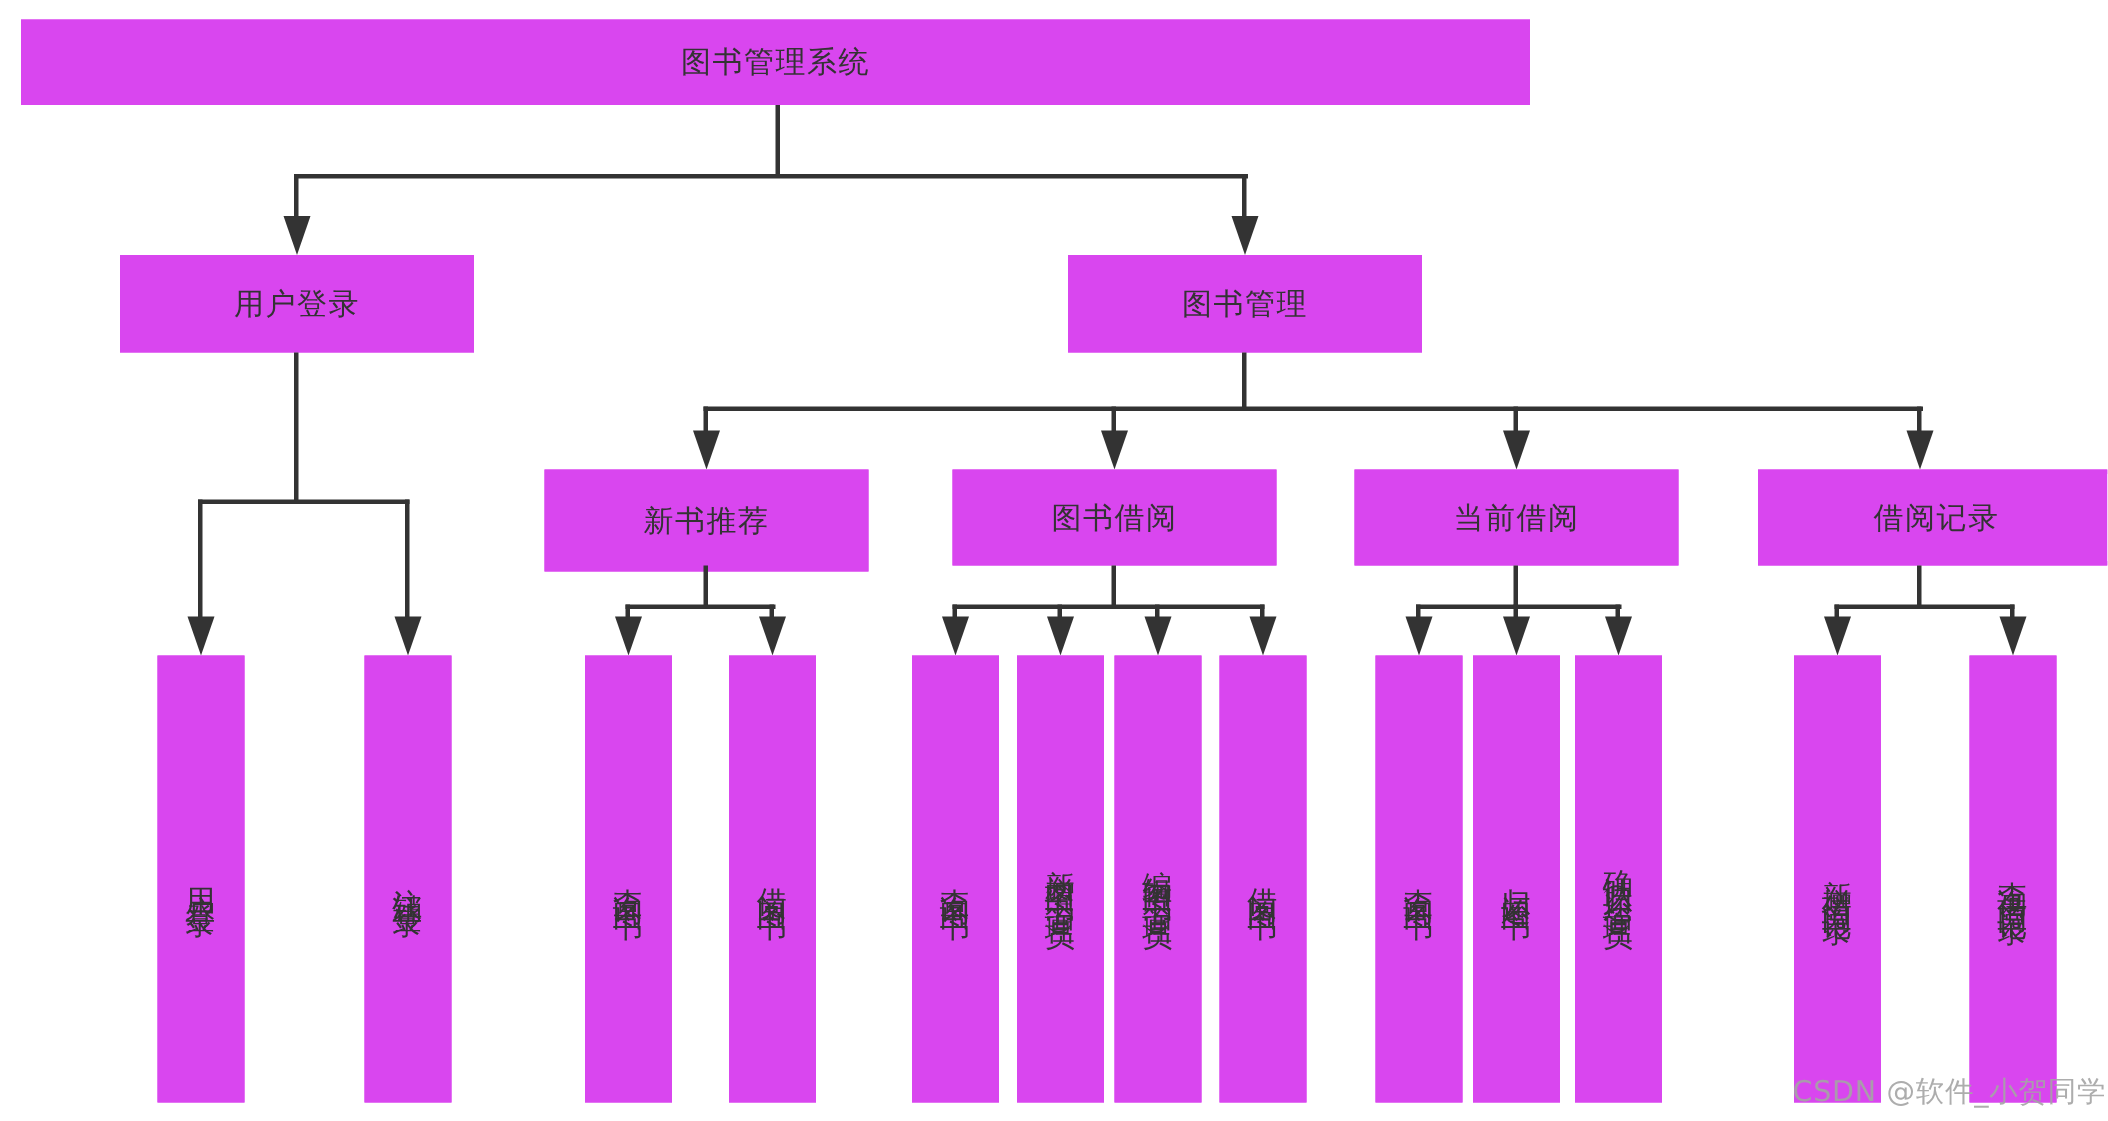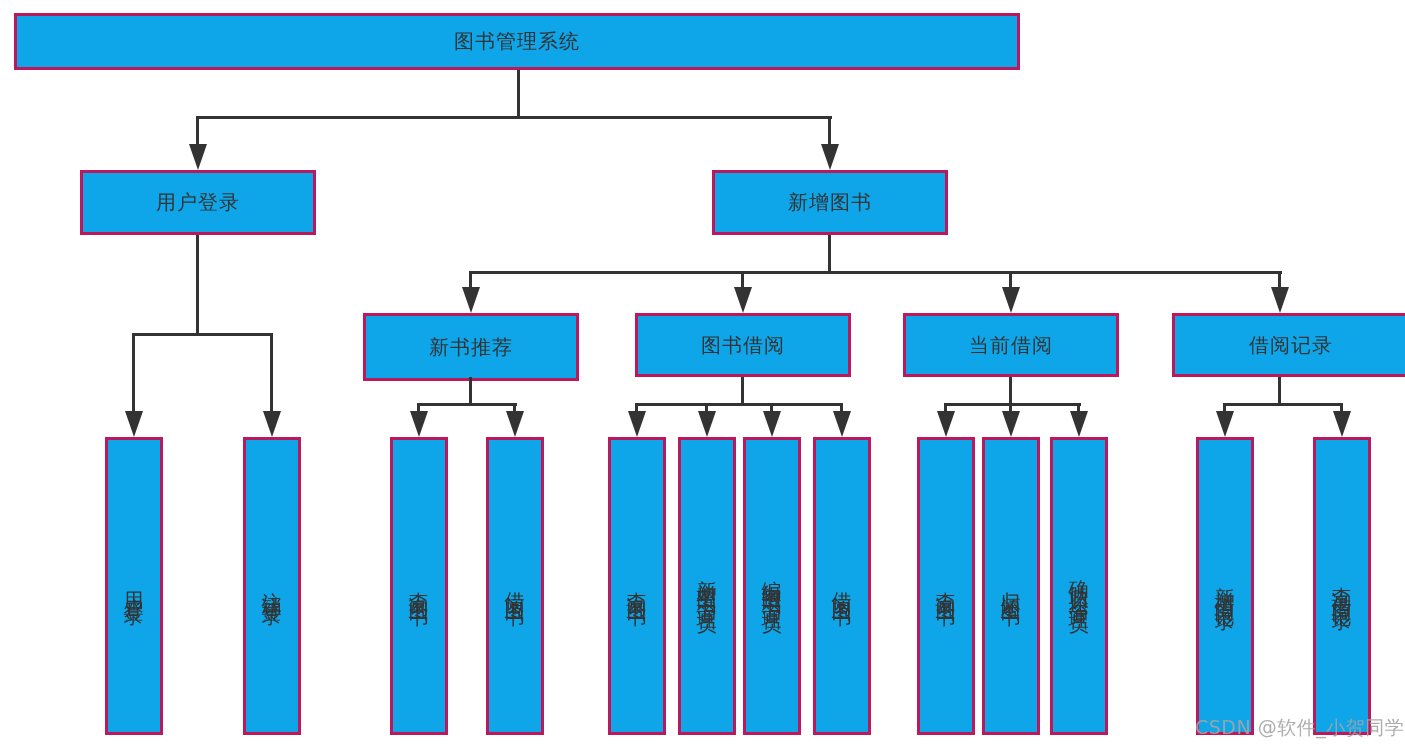--- a/index.html
+++ b/index.html
@@ -1,21 +1,21 @@
 <!DOCTYPE html>
 <html><head>
 <meta charset="utf-8">
 <style>
   html,body{margin:0;padding:0;background:#ffffff;}
   .canvas{
     position:relative;width:1405px;height:747px;background:#ffffff;overflow:hidden;
     font-family:"DejaVu Sans","Liberation Sans",sans-serif;color:#333333;
   }
   .node{
-    position:absolute;background:#0ea5e9;border:3px solid #be185d;box-sizing:border-box;
+    position:absolute;background:#d946ef;border:3px solid #d946ef;box-sizing:border-box;
     display:flex;align-items:center;justify-content:center;
   }
   .node .lbl{font-size:20px;color:#333333;letter-spacing:1px;white-space:nowrap;}
   .vnode .lbl{
     writing-mode:vertical-rl;text-orientation:mixed;letter-spacing:5px;
     font-size:20px;line-height:1;white-space:nowrap;
   }
   .vline{position:absolute;width:3px;background:#333333;}
   .hline{position:absolute;height:3px;background:#333333;}
   .arrow{
@@ -41,21 +41,21 @@
   <div class="hline" style="left:197px;top:116px;width:635px;"></div>
   <div class="vline" style="left:196px;top:116px;height:32px;"></div>
   <div class="arrow" style="left:189px;top:144px;"></div>
   <div class="vline" style="left:828px;top:116px;height:32px;"></div>
   <div class="arrow" style="left:821px;top:144px;"></div>
 
   <div class="node" style="left:80px;top:170px;width:236px;height:65px;">
     <span class="lbl">用户登录</span>
   </div>
   <div class="node" style="left:712px;top:170px;width:236px;height:65px;">
-    <span class="lbl">新增图书</span>
+    <span class="lbl">图书管理</span>
   </div>
 
   <div class="vline" style="left:196px;top:235px;height:100px;"></div>
   <div class="hline" style="left:132px;top:333px;width:141px;"></div>
   <div class="vline" style="left:132px;top:333px;height:80px;"></div>
   <div class="arrow" style="left:125px;top:411px;"></div>
   <div class="vline" style="left:270px;top:333px;height:80px;"></div>
   <div class="arrow" style="left:263px;top:411px;"></div>
 
   <div class="vline" style="left:828px;top:235px;height:39px;"></div>

